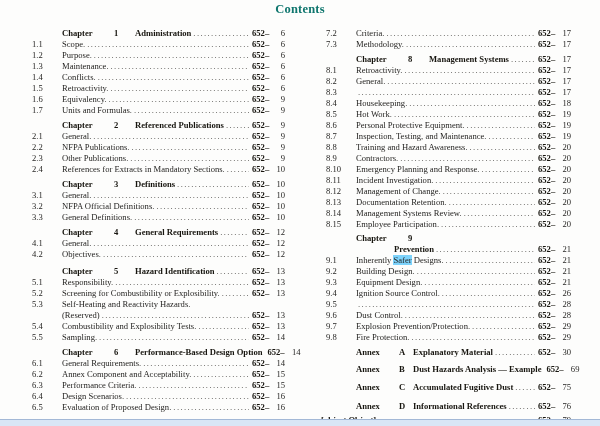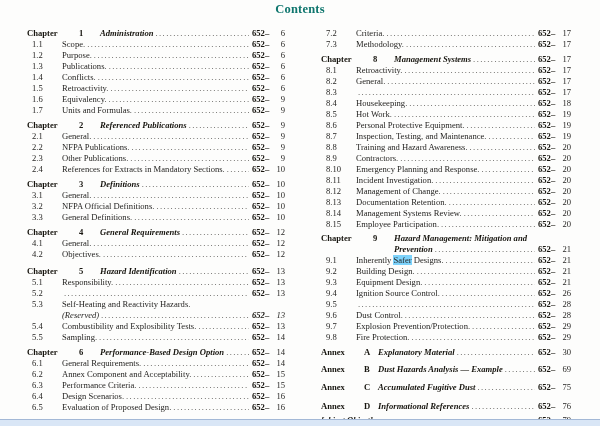--- a/index.html
+++ b/index.html
@@ -14,38 +14,38 @@
     font-weight:bold;font-size:12.5px;color:#0f766e;letter-spacing:.2px;
   }
   .col{position:absolute;top:28px;}
   .col-left{left:27px;width:258px;}
   .col-right{left:321px;width:250px;}
   .blk{margin-top:0;}
   .row{
     display:flex;align-items:baseline;height:11px;line-height:11px;
     white-space:nowrap;cursor:default;
   }
-  .row .lab{flex:0 0 auto;font-weight:bold;color:#17150f;}
+  .row .lab{flex:0 0 auto;font-weight:bold;color:#17150f;margin-left:35px;}
   .ch-lab{width:52px;}
   .ch-num{width:21px;font-weight:bold;color:#17150f;flex:0 0 auto;}
   .ax-lab{width:43px;}
   .ax-num{width:14px;font-weight:bold;color:#17150f;flex:0 0 auto;}
   .s-ind{flex:0 0 5px;}
   .s-num{flex:0 0 30px;}
   .title{flex:0 0 auto;}
-  .b{font-weight:bold;color:#17150f;font-style:italic;}
+  .b{font-weight:bold;color:#17150f;}
   .leader{
     flex:1 1 0;min-width:0;overflow:hidden;white-space:nowrap;
     margin:0 3px 0 2px;letter-spacing:1.4px;color:#3a3935;
   }
   .leader.off{visibility:hidden;}
   .page{flex:0 0 33px;display:flex;justify-content:space-between;}
   .pp{font-weight:bold;color:#17150f;}
   .pn{text-align:right;}
-  .cont2-s{padding-left:35px;font-style:italic;}
+  .cont2-s{padding-left:35px;}
   .cont2-ch{padding-left:73px;}
   .hl{background:#7dd3fc;}
   .bottom-band{
     position:absolute;left:0;right:0;bottom:0;height:6px;
     background:#d9e6f6;border-top:1px solid #a3b8d6;
   }
 </style>
 </head>
 <body>
 
@@ -79,21 +79,21 @@
         <span class="title">Purpose.</span>
         <span class="leader">............................................................................................................................................</span>
         <span class="page">
           <span class="pp">652–</span>
           <span class="pn">6</span>
         </span>
       </div>
       <div class="row">
         <span class="s-ind"></span>
         <span class="s-num">1.3</span>
-        <span class="title">Publications.</span>
+        <span class="title">Maintenance.</span>
         <span class="leader">............................................................................................................................................</span>
         <span class="page">
           <span class="pp">652–</span>
           <span class="pn">6</span>
         </span>
       </div>
       <div class="row">
         <span class="s-ind"></span>
         <span class="s-num">1.4</span>
         <span class="title">Conflicts.</span>
@@ -277,20 +277,21 @@
         <span class="title">Responsibility.</span>
         <span class="leader">............................................................................................................................................</span>
         <span class="page">
           <span class="pp">652–</span>
           <span class="pn">13</span>
         </span>
       </div>
       <div class="row">
         <span class="s-ind"></span>
         <span class="s-num">5.2</span>
+        <span class="title">Screening for Combustibility or Explosibility.</span>
         <span class="leader">............................................................................................................................................</span>
         <span class="page">
           <span class="pp">652–</span>
           <span class="pn">13</span>
         </span>
       </div>
       <div class="row">
         <span class="s-ind"></span>
         <span class="s-num">5.3</span>
         <span class="title">Self-Heating and Reactivity Hazards.</span>
@@ -581,21 +582,20 @@
         <span class="page">
           <span class="pp">652–</span>
           <span class="pn">20</span>
         </span>
       </div>
     </div>
     <div class="blk" style="margin-top: 3px;">
       <div class="row">
         <span class="lab ch-lab">Chapter</span>
         <span class="ch-num">9</span>
-        <span class="title b">Hazard Management: Mitigation and</span>
         <span class="leader off">............................................................................................................................................</span>
       </div>
       <div class="row cont2-ch">
         <span class="title b">Prevention</span>
         <span class="leader">............................................................................................................................................</span>
         <span class="page">
           <span class="pp">652–</span>
           <span class="pn">21</span>
         </span>
       </div>

